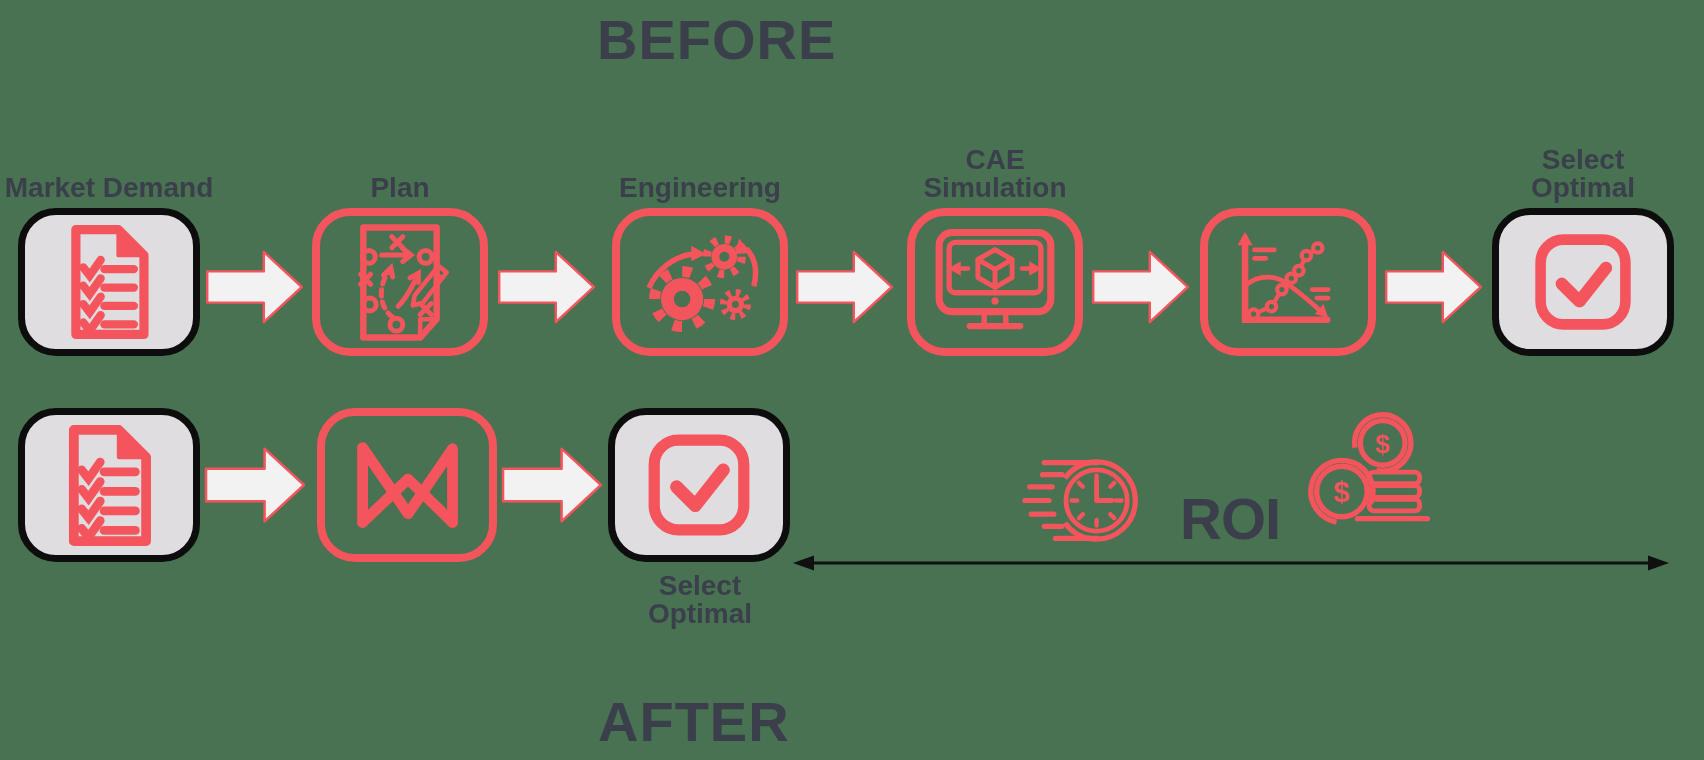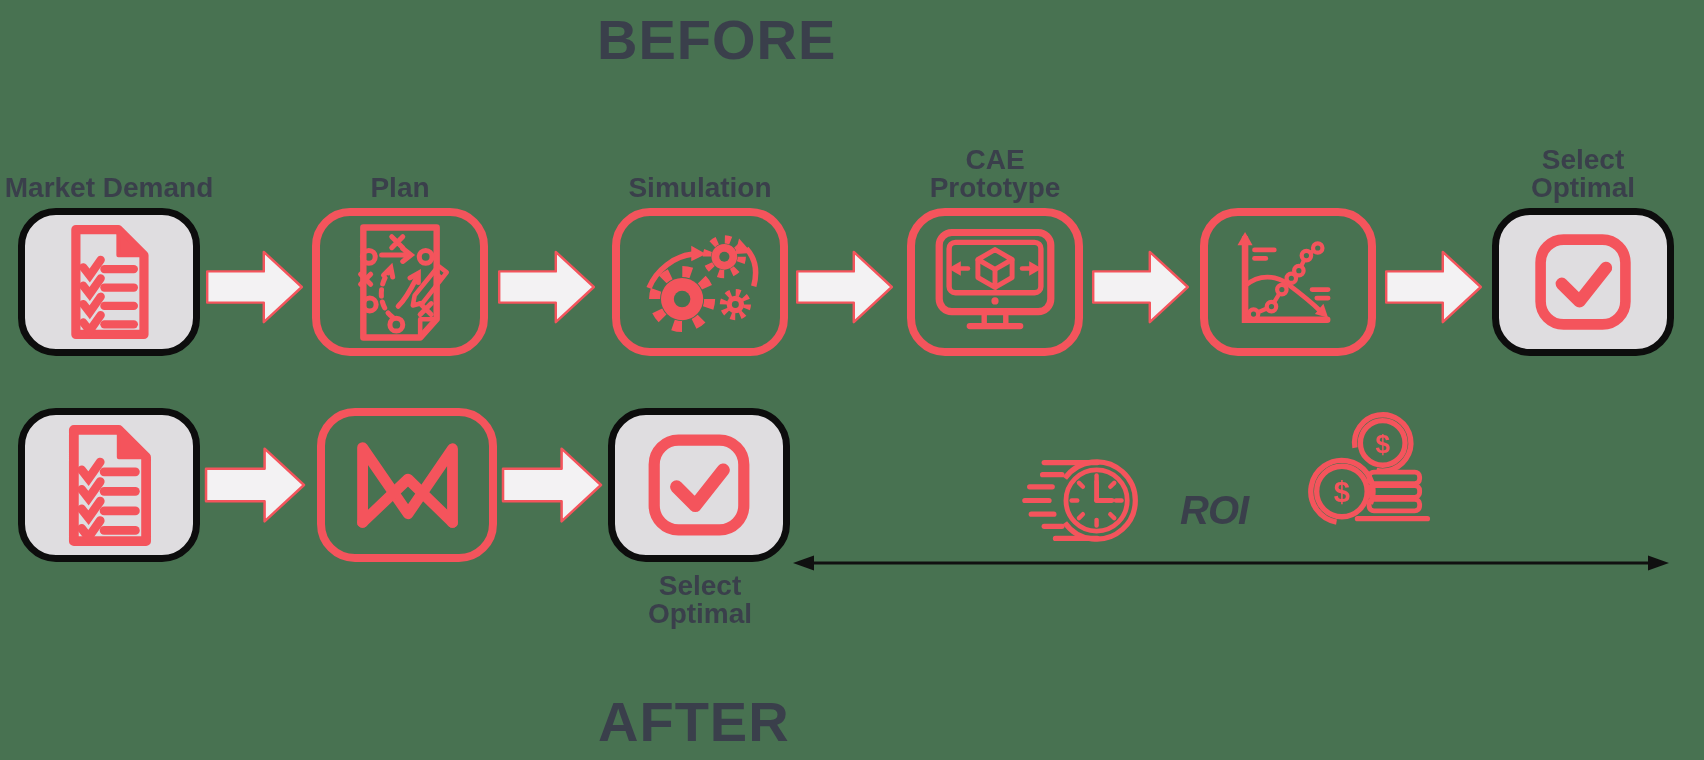--- a/index.html
+++ b/index.html
@@ -13,45 +13,45 @@
          letter-spacing:1px;color:var(--text-dark);line-height:1;}
   .step-label{position:absolute;width:230px;height:72px;display:flex;flex-direction:column;
               justify-content:flex-end;text-align:center;font-weight:700;font-size:28px;
               line-height:28px;color:var(--text-dark);}
   .step-label.below{height:auto;justify-content:flex-start;}
   .box{position:absolute;box-sizing:border-box;display:flex;align-items:center;justify-content:center;}
   .box.black{background:var(--box-gray);border:7px solid var(--box-black);border-radius:38px;}
   .box.red{border:8px solid var(--accent);border-radius:38px;background:transparent;}
   .icon{color:var(--accent);display:block;}
   .abs{position:absolute;}
-  .roi-label{position:absolute;font-size:40px;font-weight:600;letter-spacing:-1px;
-             color:var(--text-dark);line-height:1;font-style:italic;}
+  .roi-label{position:absolute;font-size:58px;font-weight:600;letter-spacing:-1px;
+             color:var(--text-dark);line-height:1;}
   svg text{font-family:"Liberation Sans",sans-serif;}
 </style>
 </head>
 <body>
 
 <div class="canvas">
 
   <div class="title" style="left:597px;top:12px">BEFORE</div>
   <div class="title" style="left:598px;top:694px">AFTER</div>
 
   <div class="step-label" style="left:-6px;bottom:558px">
     <span>Market Demand</span>
     <span></span>
   </div>
   <div class="step-label" style="left:285px;bottom:558px">
     <span>Plan</span>
   </div>
   <div class="step-label" style="left:585px;bottom:558px">
-    <span>Simulation</span>
+    <span>Engineering</span>
   </div>
   <div class="step-label" style="left:880px;bottom:558px">
     <span>CAE</span>
-    <span>Prototype</span>
+    <span>Simulation</span>
   </div>
   <div class="step-label" style="left:1173px;bottom:558px">
   </div>
   <div class="step-label" style="left:1468px;bottom:558px">
     <span>Select</span>
     <span>Optimal</span>
   </div>
 
   <div class="box black" style="left:18px;top:208px;width:182px;height:148px">
     <svg class="icon" width="92" height="116" viewBox="0 0 100 126">

